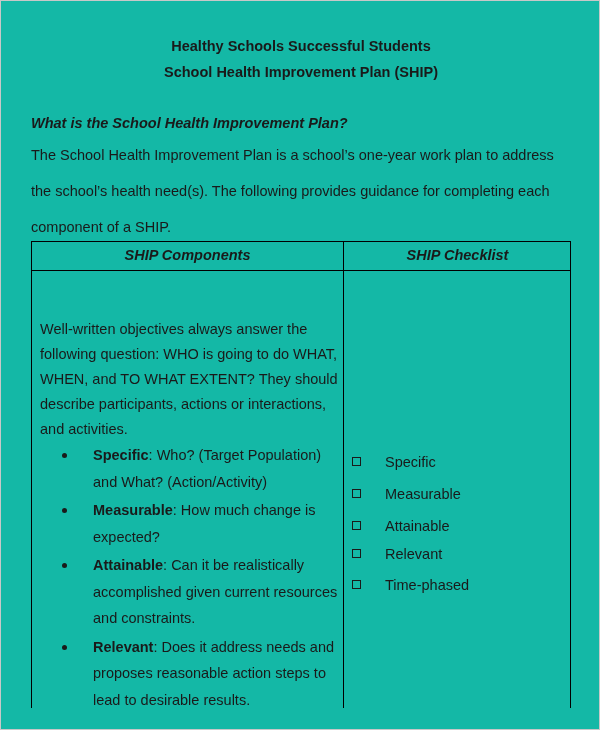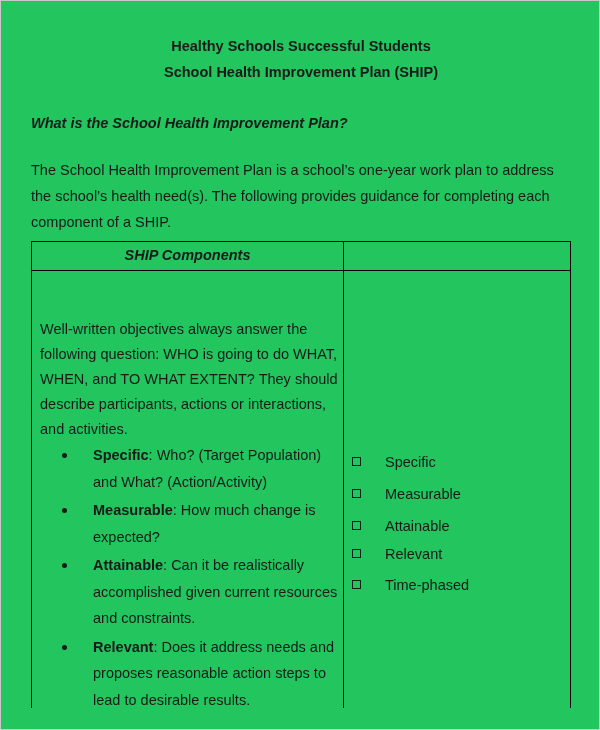--- a/index.html
+++ b/index.html
@@ -2,35 +2,35 @@
 <html><head>
 <meta charset="utf-8">
 <style>
   html, body { margin: 0; padding: 0; background: #ffffff; }
   body {
     width: 600px; height: 730px; position: relative; overflow: hidden;
     font-family: "Liberation Sans", sans-serif; color: #1a1a1a;
   }
   .frame {
     position: absolute; left: 0; top: 0; width: 598px; height: 728px;
-    border: 1px solid #c8c8c8; background: #22c55e;
+    border: 1px solid #c8c8c8; background: #14b8a6;
   }
   .title {
     position: absolute; left: 0; width: 600px; text-align: center;
     font-weight: bold; font-size: 14.5px;
   }
   .t1 { top: 37px; }
   .t2 { top: 63px; }
   .question {
     position: absolute; left: 30px; top: 114px;
     font-weight: bold; font-style: italic; font-size: 14.5px;
   }
   .intro {
     position: absolute; left: 30px; top: 136px; width: 545px;
-    font-size: 14.5px; line-height: 26px; margin-top: 20px;
+    font-size: 14.5px; line-height: 36px;
   }
   .tbl {
     position: absolute; left: 30px; top: 240px; width: 540px; height: 467px;
     border-left: 1px solid #000; border-right: 1px solid #000; border-top: 1px solid #000;
     box-sizing: border-box;
   }
   .col-divider { position: absolute; left: 311px; top: 0; bottom: 0; width: 1px; background: #000; }
   .hdr-line { position: absolute; left: 0; right: 0; top: 28px; height: 1px; background: #000; }
   .hdr {
     position: absolute; top: 5px; font-weight: bold; font-style: italic; font-size: 14.5px; text-align: center;
@@ -67,20 +67,21 @@
   <div class="title t1">Healthy Schools Successful Students</div>
   <div class="title t2">School Health Improvement Plan (SHIP)</div>
 
   <div class="question">What is the School Health Improvement Plan?</div>
   <div class="intro">The School Health Improvement Plan is a school’s one-year work plan to address the school’s health need(s). The following provides guidance for completing each component of a SHIP.</div>
 
   <div class="tbl">
     <div class="col-divider"></div>
     <div class="hdr-line"></div>
     <div class="hdr hdr-left">SHIP Components</div>
+    <div class="hdr hdr-right">SHIP Checklist</div>
 
     <div class="desc">Well-written objectives always answer the following question: WHO is going to do WHAT, WHEN, and TO WHAT EXTENT? They should describe participants, actions or interactions, and activities.</div>
 
     <ul class="bullets">
       <li>
         <span class="dot"></span><b>Specific</b><span>: Who? (Target Population) and What? (Action/Activity)</span>
       </li>
       <li>
         <span class="dot"></span><b>Measurable</b><span>: How much change is expected?</span>
       </li>

